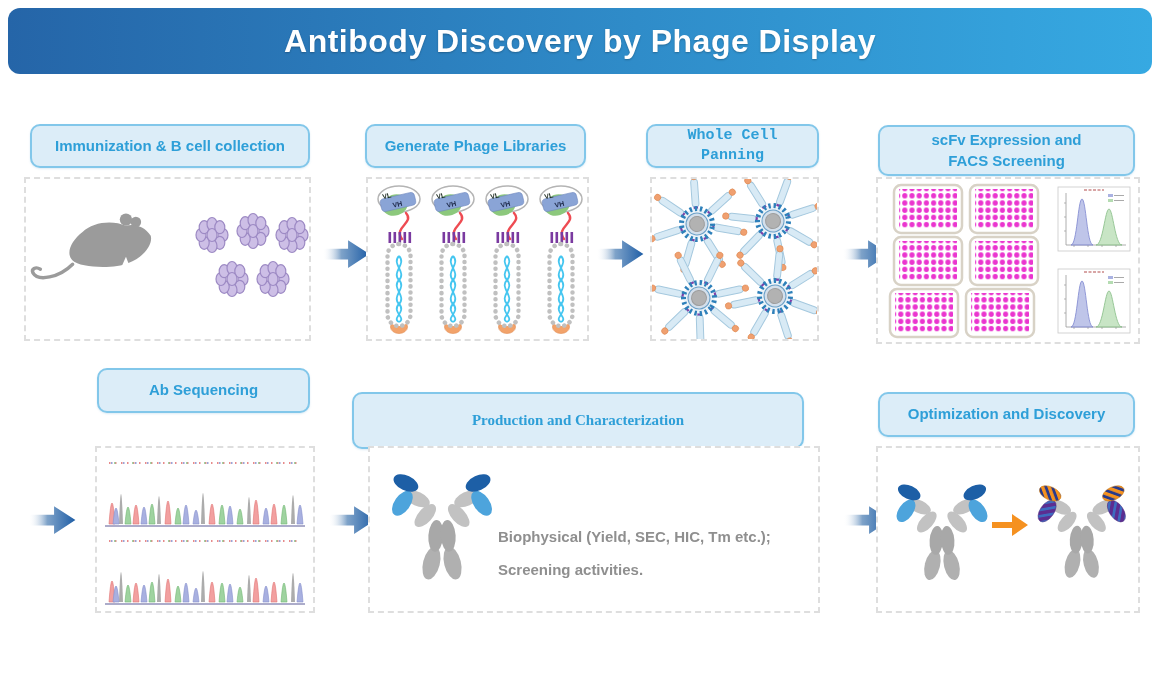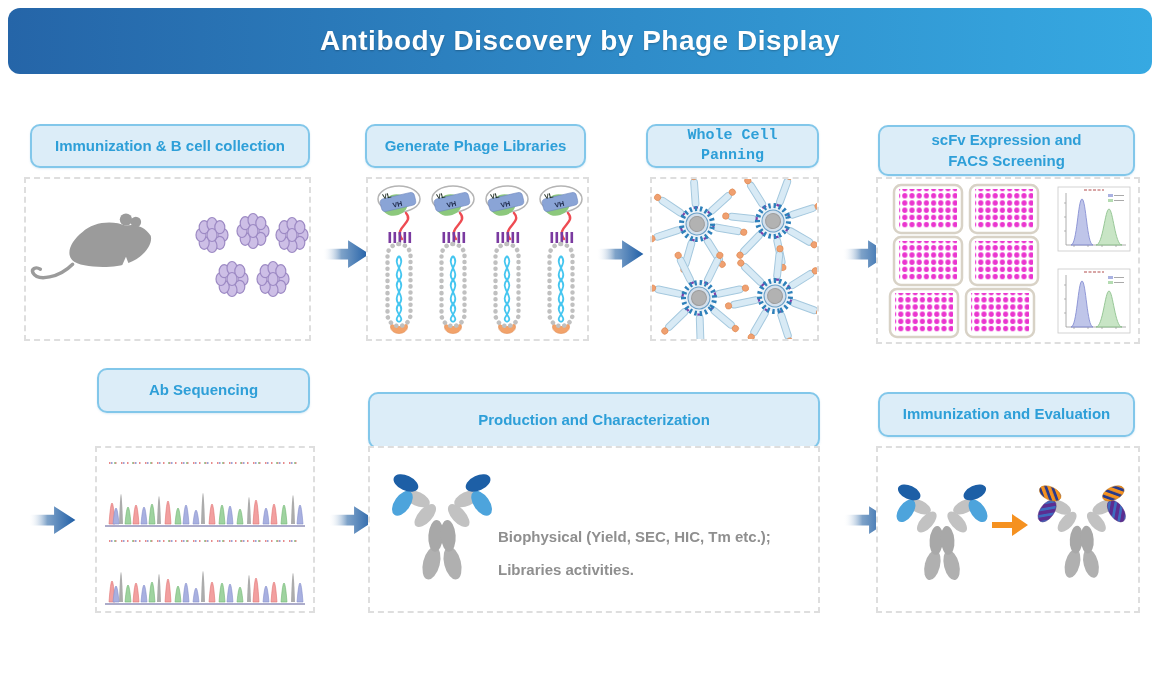--- a/index.html
+++ b/index.html
@@ -1,21 +1,21 @@
 <!DOCTYPE html>
 <html><head>
 <meta charset="utf-8">
 <style>
   html,body{margin:0;padding:0;background:#fff;}
   body{font-family:"Liberation Sans","DejaVu Sans",sans-serif;}
   .stage{position:relative;width:1160px;height:674px;background:#fff;overflow:hidden;}
   .header{position:absolute;left:8px;top:8px;width:1144px;height:66px;border-radius:12px;
           background:linear-gradient(90deg,#2565a8 0%,#2f8cc9 55%,#36a9e2 100%);
           display:flex;align-items:center;justify-content:center;}
-  .header .title{color:#fff;font-size:28px;font-weight:bold;letter-spacing:.5px;
+  .header .title{color:#fff;font-size:32px;font-weight:bold;letter-spacing:.5px;
           text-shadow:0 1px 2px rgba(0,0,0,.25);}
   .label-box{position:absolute;background:#dcedf8;border:2px solid #82c7ea;border-radius:10px;
           color:#2e9fd8;font-weight:bold;font-size:15px;line-height:1.35;text-align:center;
           display:flex;align-items:center;justify-content:center;padding:2px 8px;box-sizing:border-box;
           box-shadow:0 1px 2px rgba(120,180,220,.25);}
   .illus{position:absolute;background:#fff;border:2px dashed #dedede;box-sizing:border-box;}
   .flow-arrow{position:absolute;width:50px;height:32px;}
   .prod-text{position:absolute;left:128px;top:32px;right:8px;color:#8f8f8f;font-weight:bold;
           font-size:15px;line-height:33px;margin-top:40px;}
   svg{display:block;}
@@ -276,36 +276,36 @@
     <svg width="216" height="163" viewBox="0 0 216 163">
       <use href="#chromatogram" transform="translate(8,8)"></use>
       <use href="#chromatogram" transform="translate(8,86)"></use>
     </svg>
   </div>
 
   <svg class="flow-arrow" style="left:328px;top:503px;" viewBox="0 0 46 30">
       <use href="#blue-arrow"></use>
     </svg>
 
-  <div class="label-box" style="left:368px;top:392px;width:452px;height:57px;">Production and Characterization</div>
+  <div class="label-box" style="left:352px;top:392px;width:452px;height:57px;font-family:Liberation Serif, serif;">Production and Characterization</div>
   <div class="illus" style="left:368px;top:446px;width:452px;height:167px;">
     <svg width="130" height="140" viewBox="0 0 130 140" style="position:absolute;left:6px;top:10px;">
       <use href="#antibody-gray" transform="translate(0,-4) scale(0.88)"></use>
     </svg>
     <div class="prod-text">
       <div>Biophysical (Yield, SEC, HIC, Tm etc.);</div>
-      <div>Libraries activities.</div>
+      <div>Screening activities.</div>
     </div>
   </div>
 
   <svg class="flow-arrow" style="left:843px;top:503px;" viewBox="0 0 46 30">
       <use href="#blue-arrow"></use>
     </svg>
 
-  <div class="label-box" style="left:878px;top:392px;width:257px;height:45px;">Immunization and Evaluation</div>
+  <div class="label-box" style="left:878px;top:392px;width:257px;height:45px;">Optimization and Discovery</div>
   <div class="illus" style="left:876px;top:446px;width:264px;height:167px;">
     <svg width="260" height="163" viewBox="0 0 260 163">
       <use href="#antibody-gray" transform="translate(4,18) scale(0.8)"></use>
       <path d="M114,74 L134,74 L134,66 L150,77 L134,88 L134,80 L114,80 Z" fill="#f59120"></path>
       <use href="#antibody-striped" transform="translate(146,20) scale(0.77)"></use>
     </svg>
   </div>
 
 </div>
 

